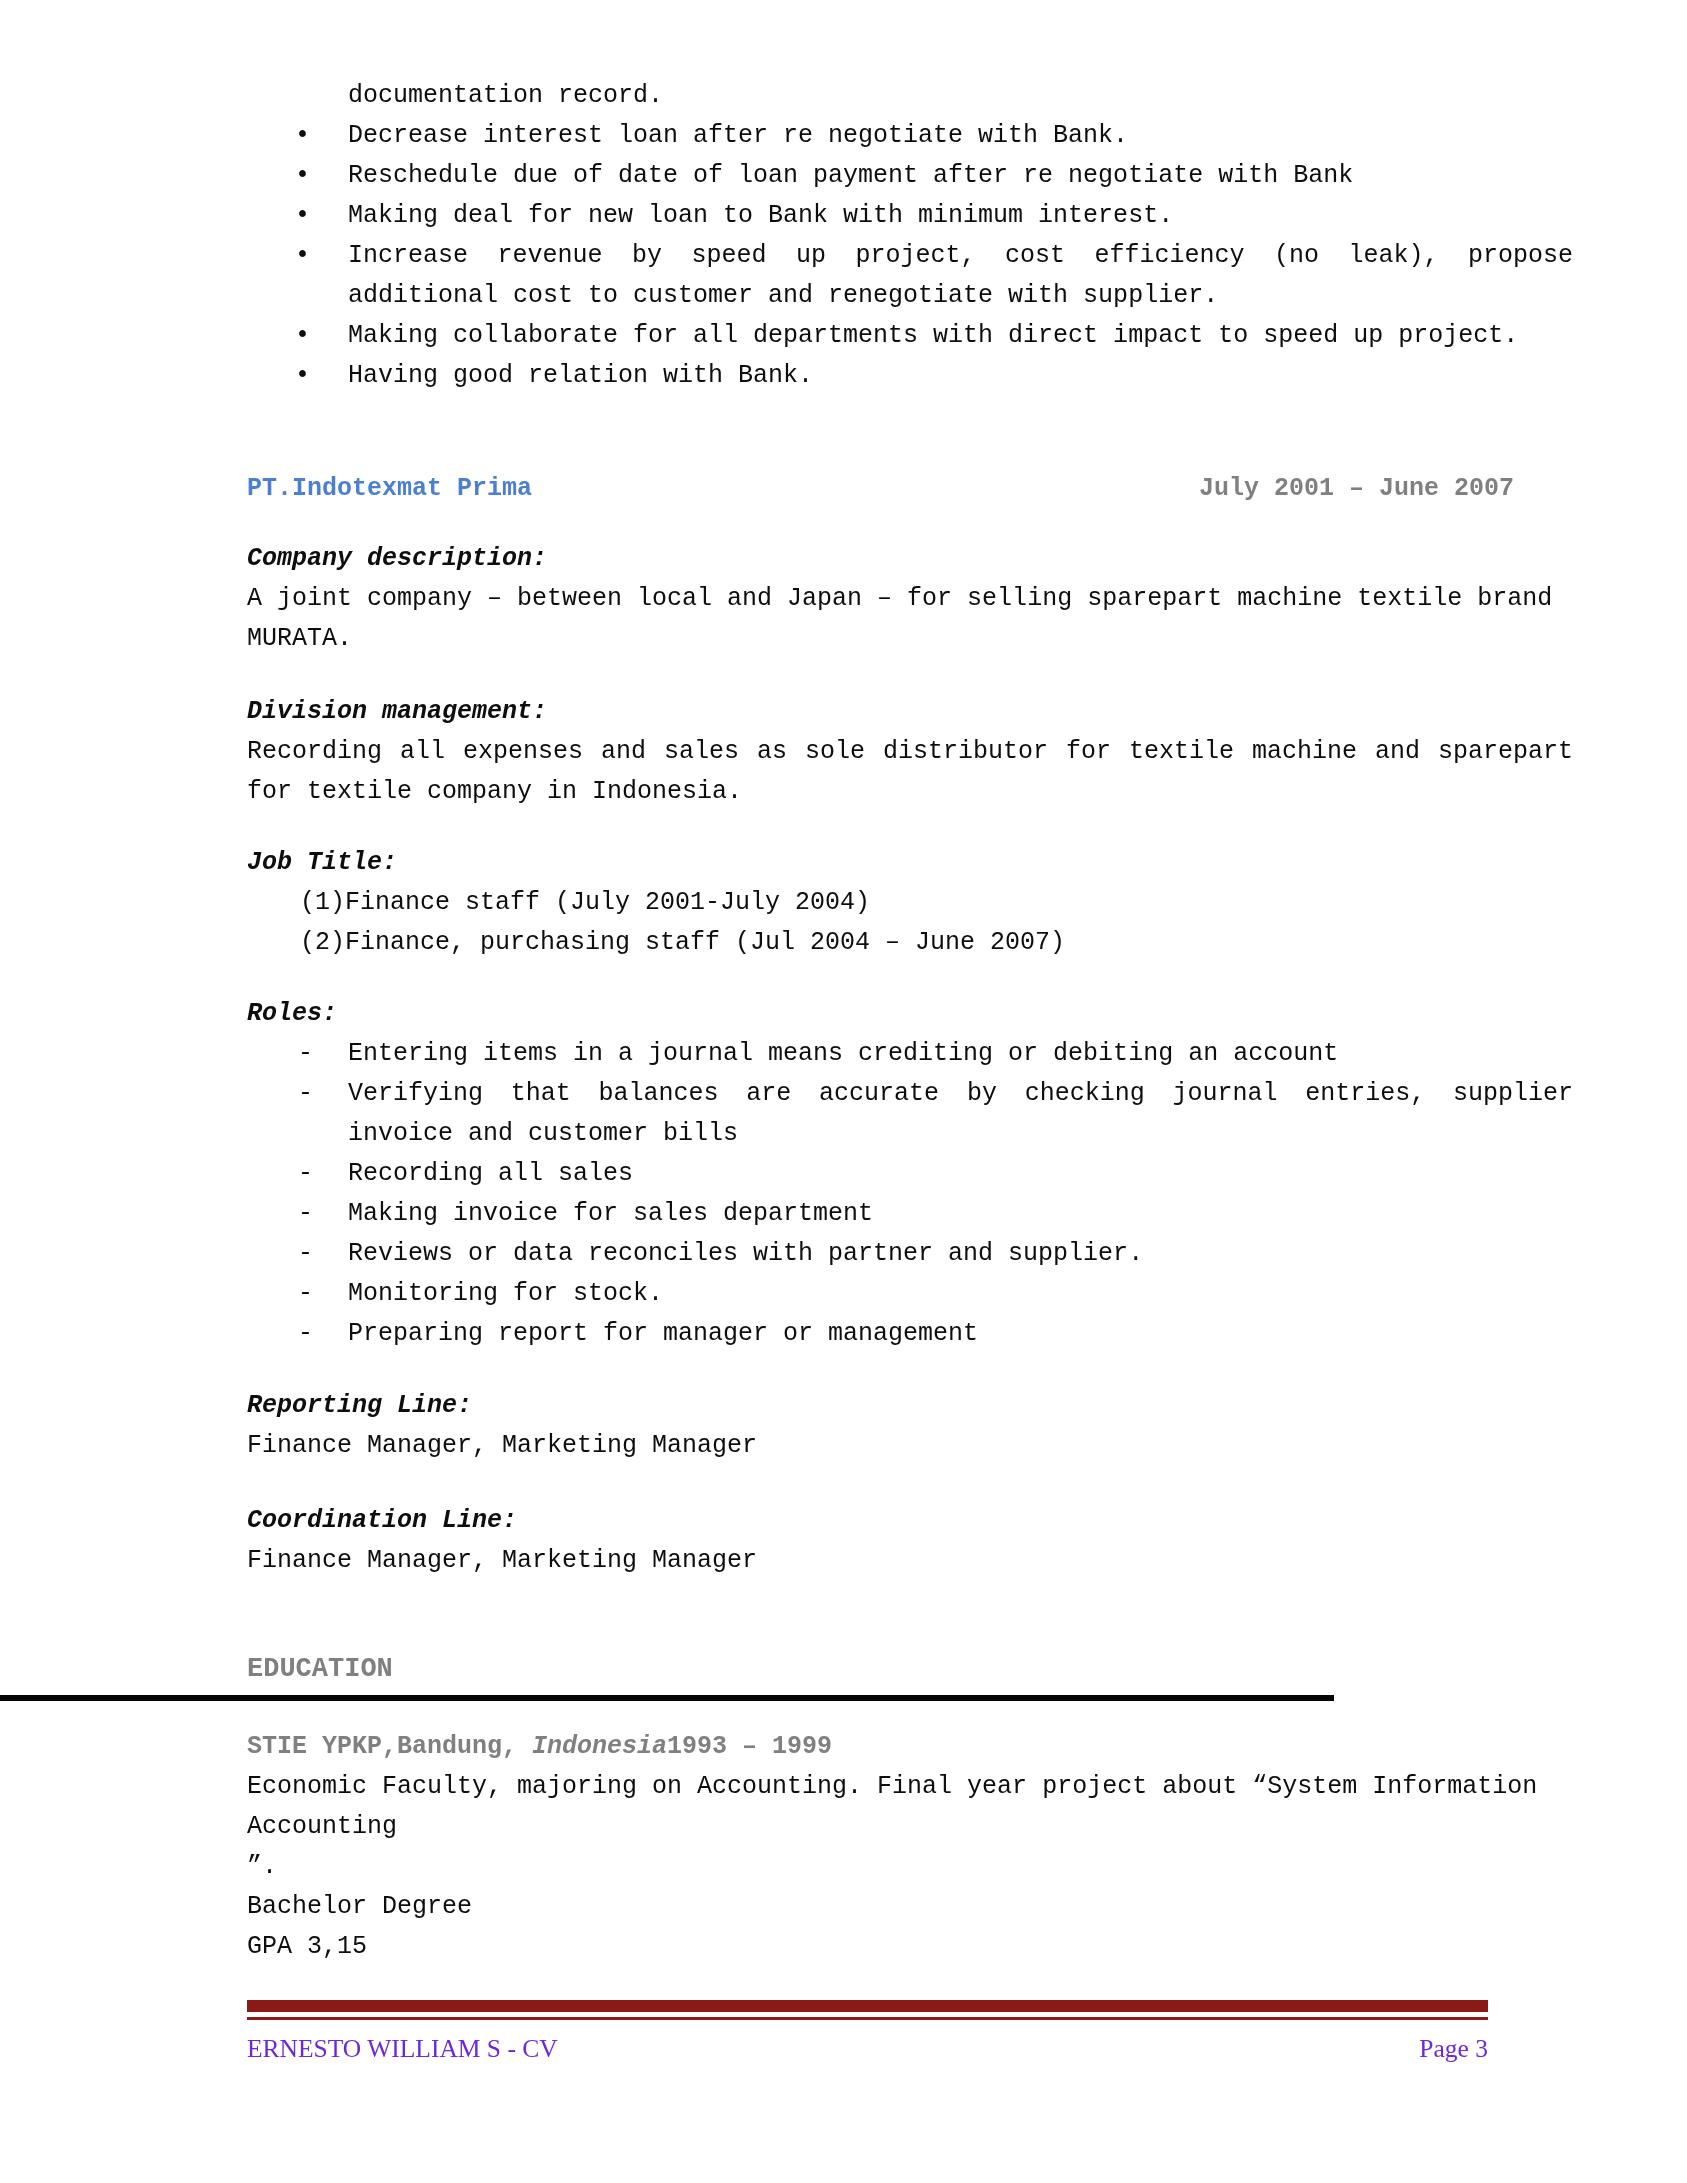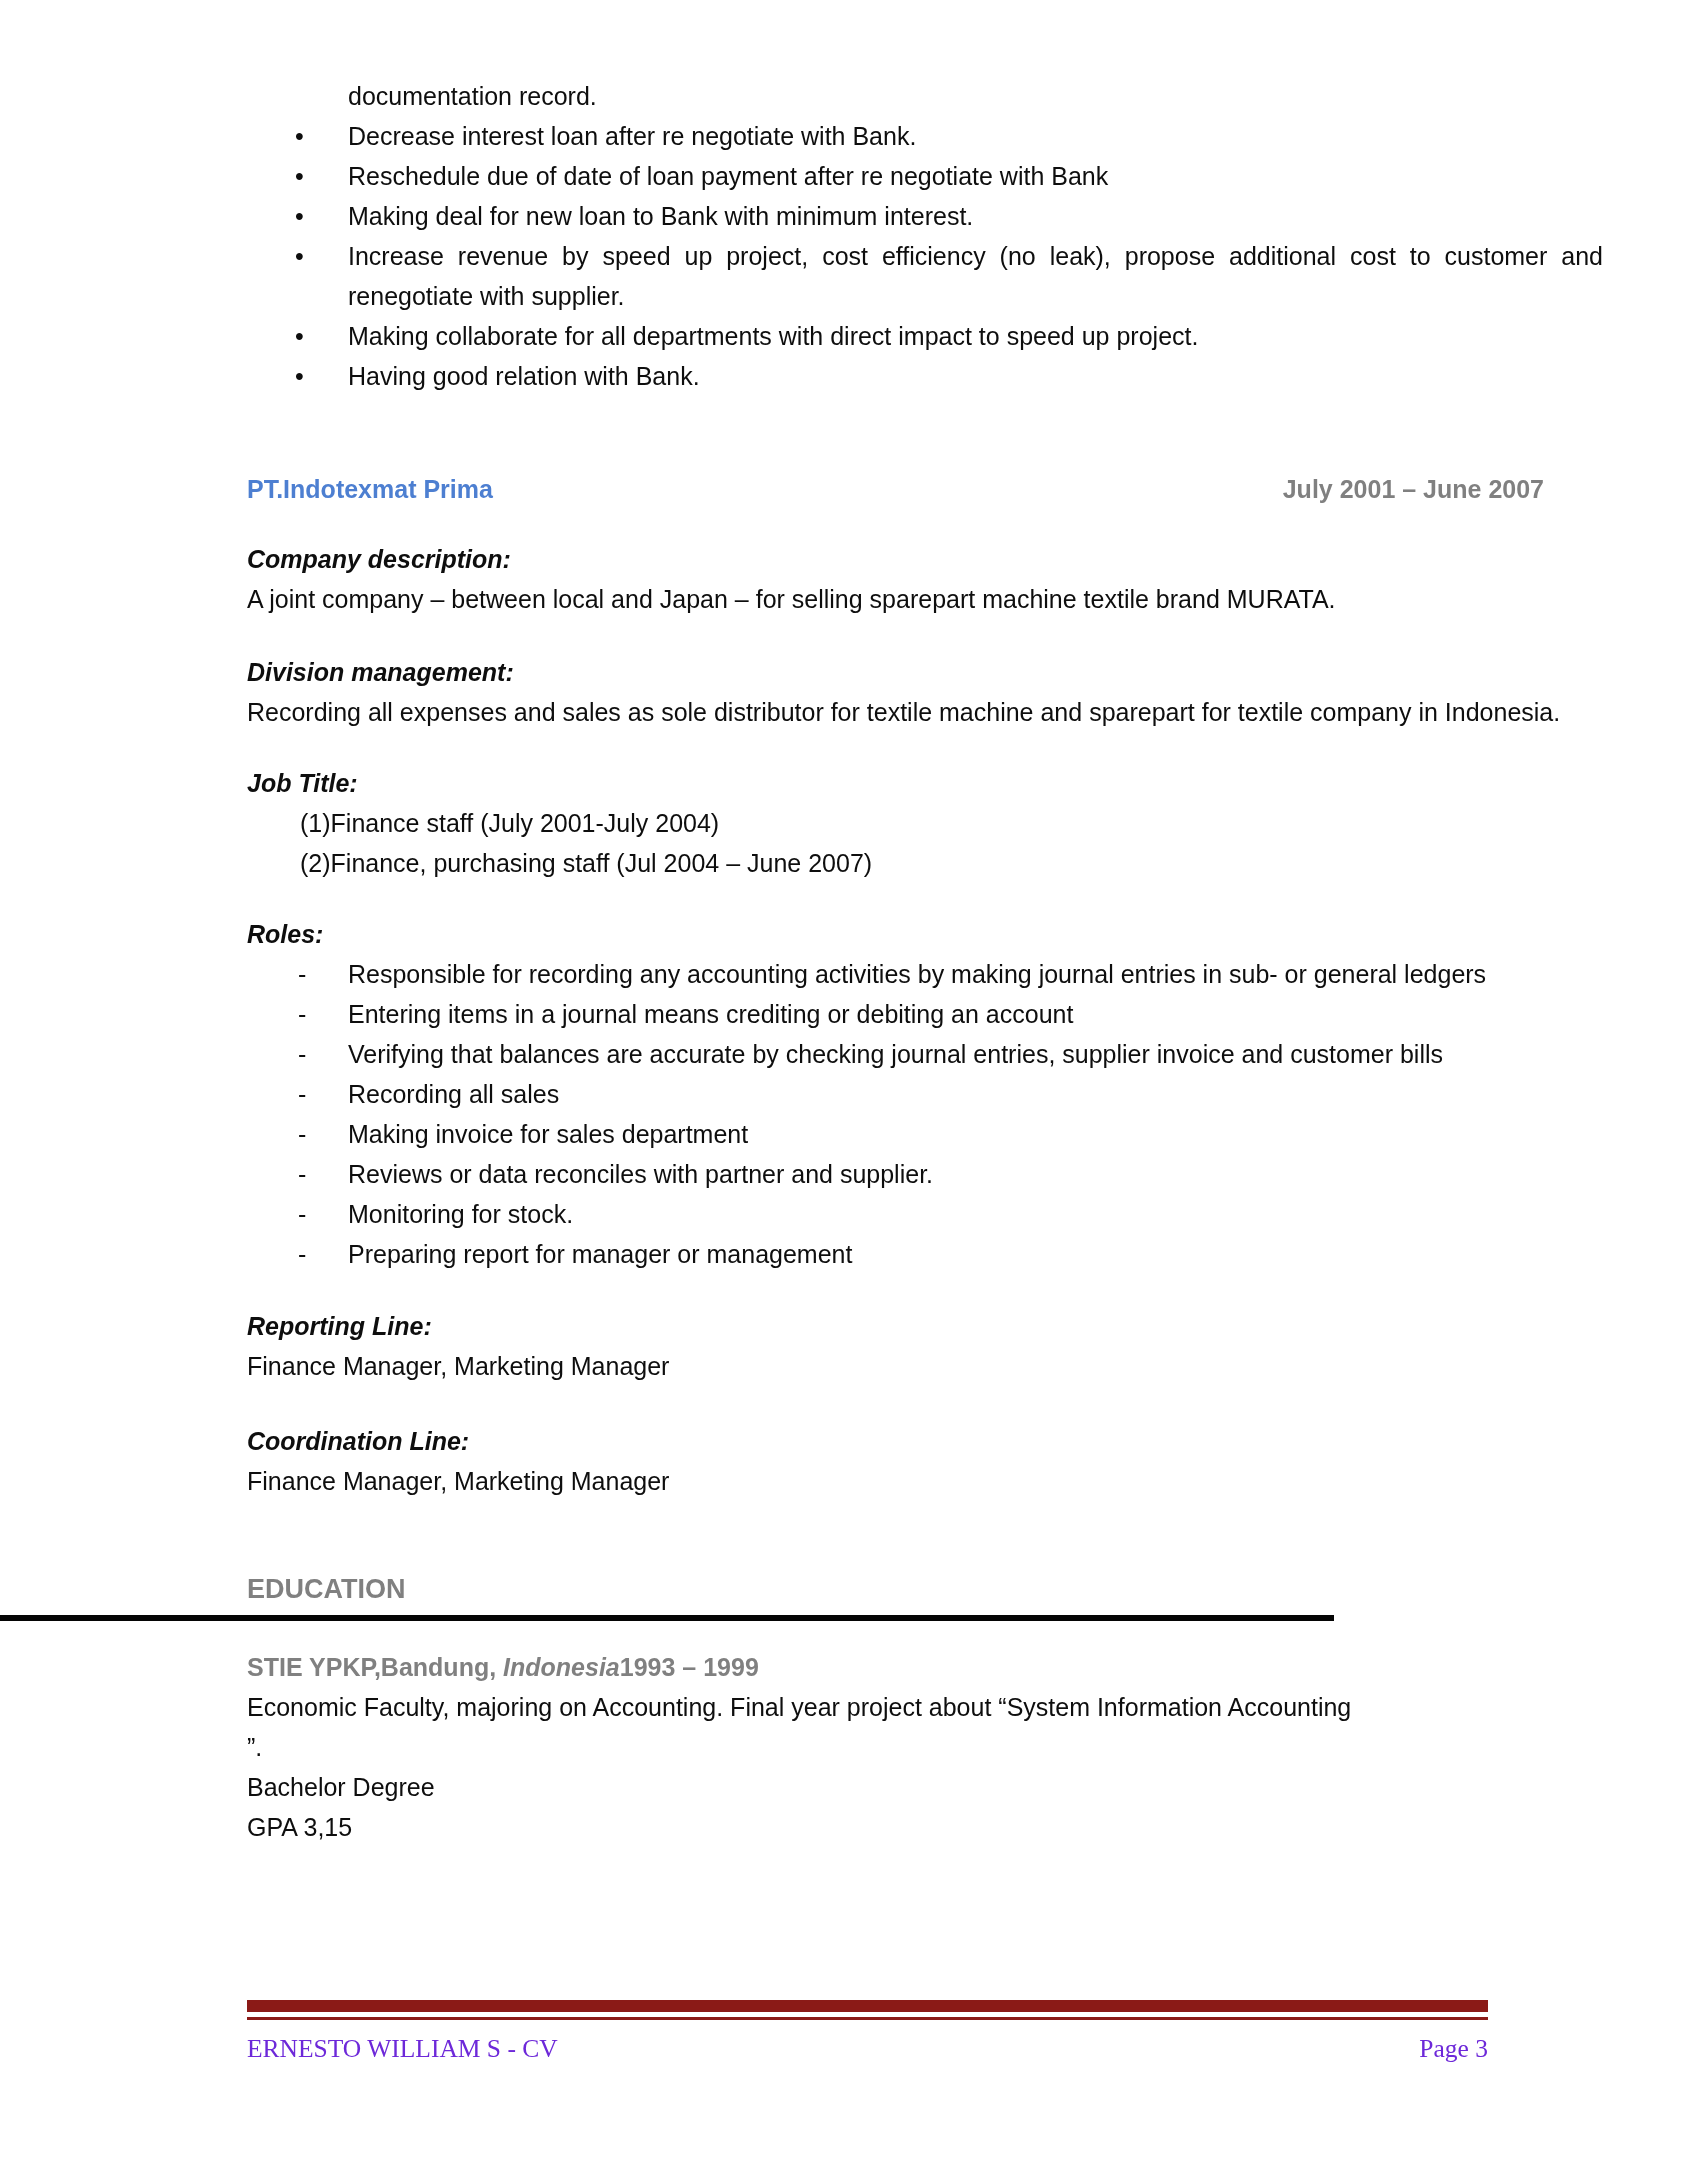--- a/index.html
+++ b/index.html
@@ -1,20 +1,20 @@
 <!DOCTYPE html>
 <html style="font-size:13px"><head>
 <meta charset="utf-8">
 <style>
   html,body{margin:0;padding:0;}
   body{
     width:1687px;height:2183px;background:#ffffff;position:relative;overflow:hidden;
     font-family:"Liberation Sans","DejaVu Sans",sans-serif;color:#0e0e0e;
   }
-  .content{padding:76px 84px 0 247px;font-size:25px;line-height:40px;}
+  .content{padding:76px 114px 0 247px;font-size:25px;line-height:40px;font-family:Liberation Mono, monospace;}
   p{margin:0;}
   ul{list-style:none;margin:0;padding:0;}
 
   .cont-line{padding-left:101px;}
 
   .disc-list li{position:relative;padding-left:101px;text-align:justify;}
   .disc-list li::before{content:"\2022";position:absolute;left:48px;top:0;}
 
   .heading-row{display:flex;justify-content:space-between;margin-top:73px;font-weight:bold;}
   .company{color:#4D7FD1;}
@@ -77,21 +77,20 @@
   <p class="just">Recording all expenses and sales as sole distributor for textile machine and sparepart for textile company in Indonesia.</p>
 
   <div class="label mt38">Job Title:</div>
   <div class="jobs">
     <div>(1)Finance staff (July 2001-July 2004)</div>
     <div>(2)Finance, purchasing staff (Jul 2004 – June 2007)</div>
   </div>
 
   <div class="label mt37">Roles:</div>
   <ul class="dash-list">
-    <li>Responsible for recording any accounting activities by making journal entries in sub- or general ledgers</li>
     <li>Entering items in a journal means crediting or debiting  an account</li>
     <li>Verifying that balances are accurate by checking journal entries, supplier invoice and customer bills</li>
     <li>Recording all sales</li>
     <li>Making invoice for sales department</li>
     <li>Reviews or data reconciles with partner and supplier.</li>
     <li>Monitoring for stock.</li>
     <li>Preparing report for manager or management</li>
   </ul>
 
   <div class="label mt52">Reporting Line:</div>

